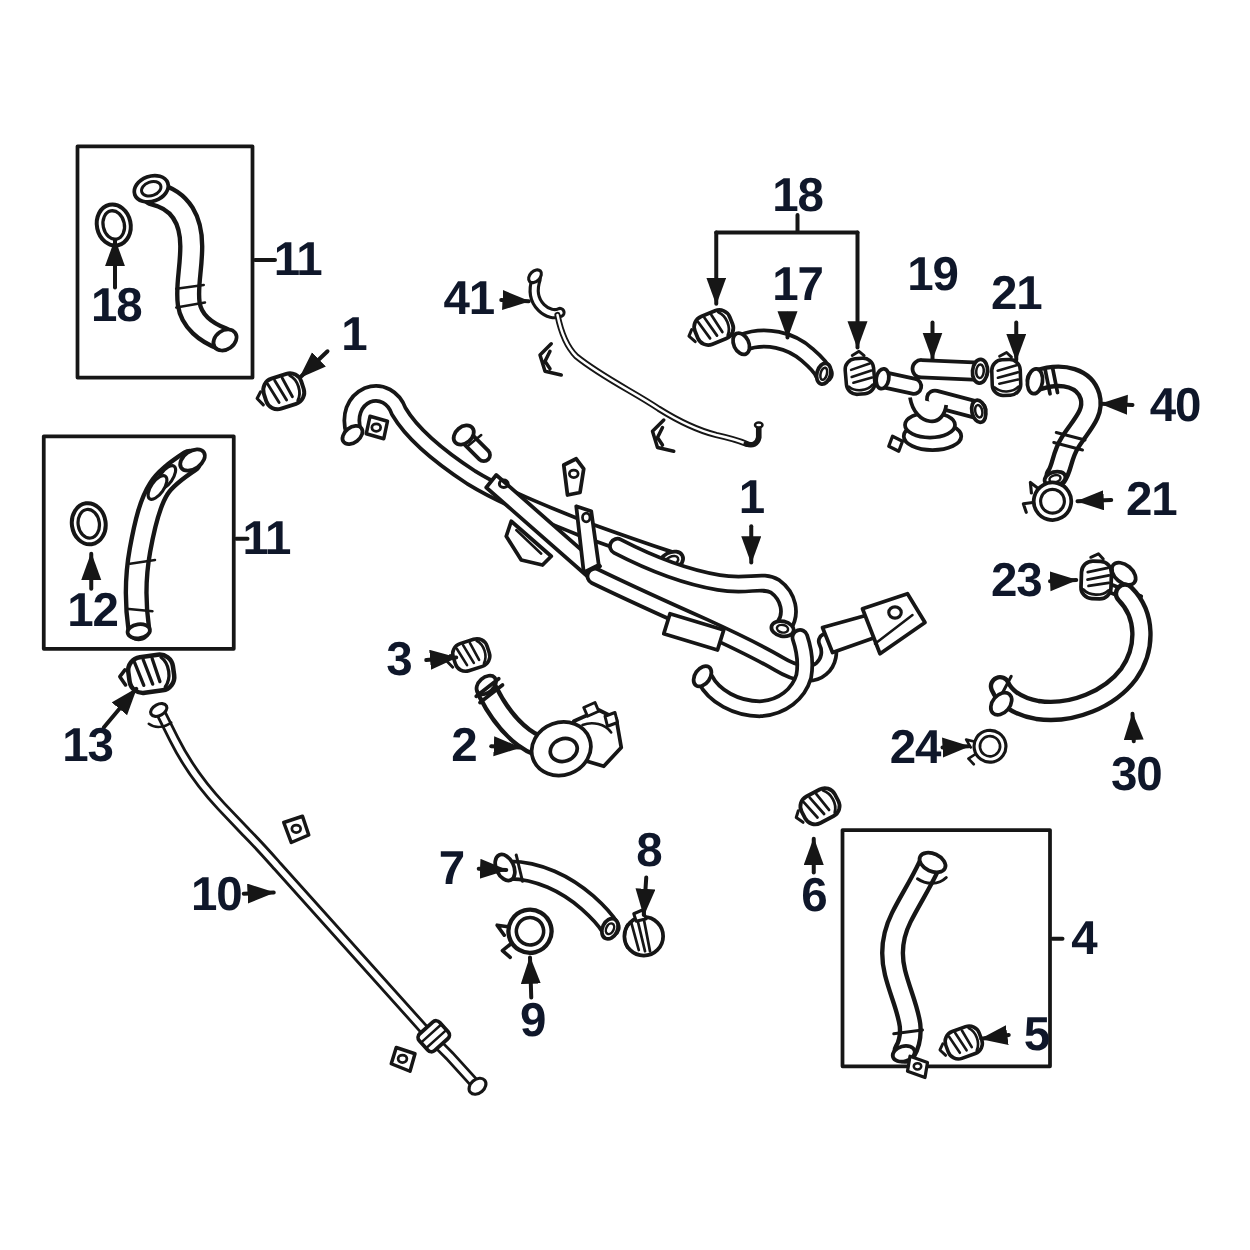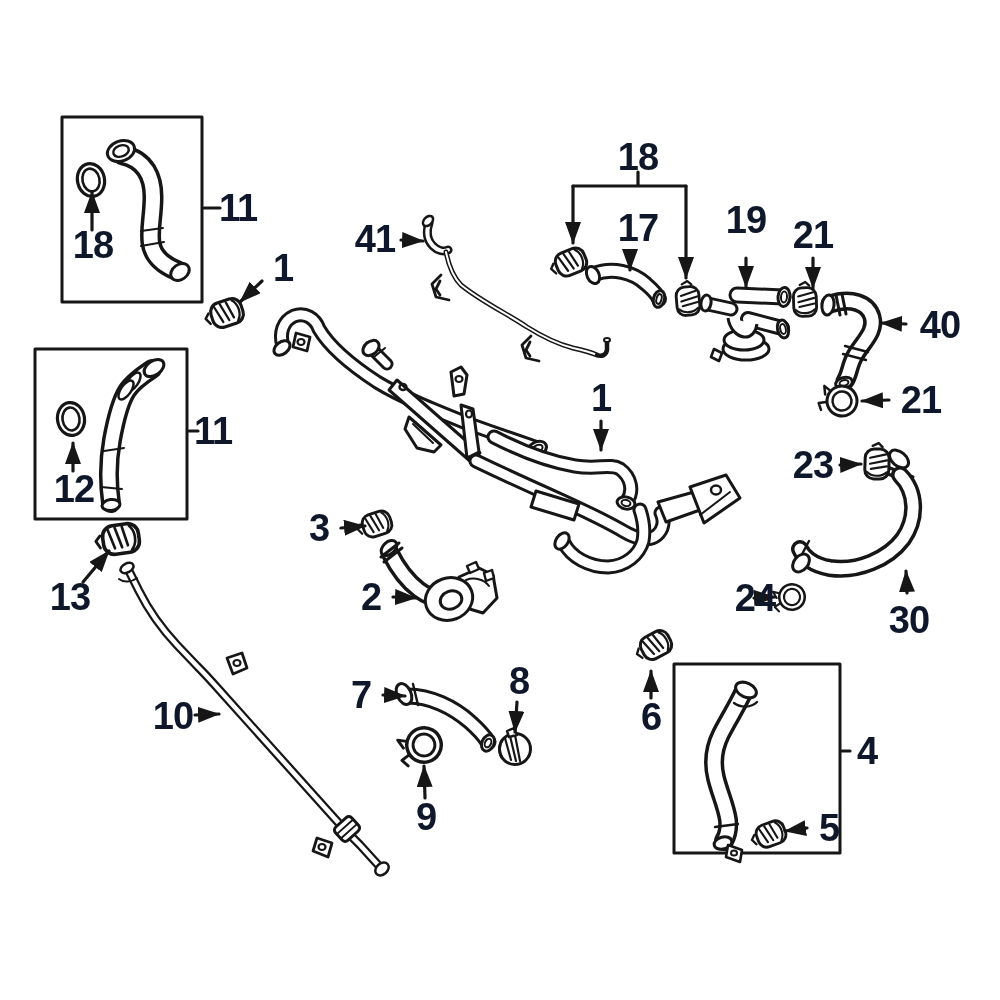--- a/index.html
+++ b/index.html
@@ -275,16 +275,16 @@
   <div class="callout" style="left:93px;top:245px">18</div>
   <div class="callout" style="left:283px;top:268px">1</div>
   <div class="callout" style="left:638px;top:228px">17</div>
   <div class="callout" style="left:638px;top:157px">18</div>
   <div class="callout" style="left:746px;top:220px">19</div>
   <div class="callout" style="left:940px;top:325px">40</div>
   <div class="callout" style="left:813px;top:235px">21</div>
   <div class="callout" style="left:921px;top:400px">21</div>
   <div class="callout" style="left:909px;top:620px">30</div>
   <div class="callout" style="left:813px;top:465px">23</div>
-  <div class="callout" style="left:755px;top:598px">24</div>
+  <div class="callout" style="left:732px;top:598px">24</div>
   <div class="callout" style="left:375px;top:239px">41</div>
 
 </div>
 
 </body></html>

